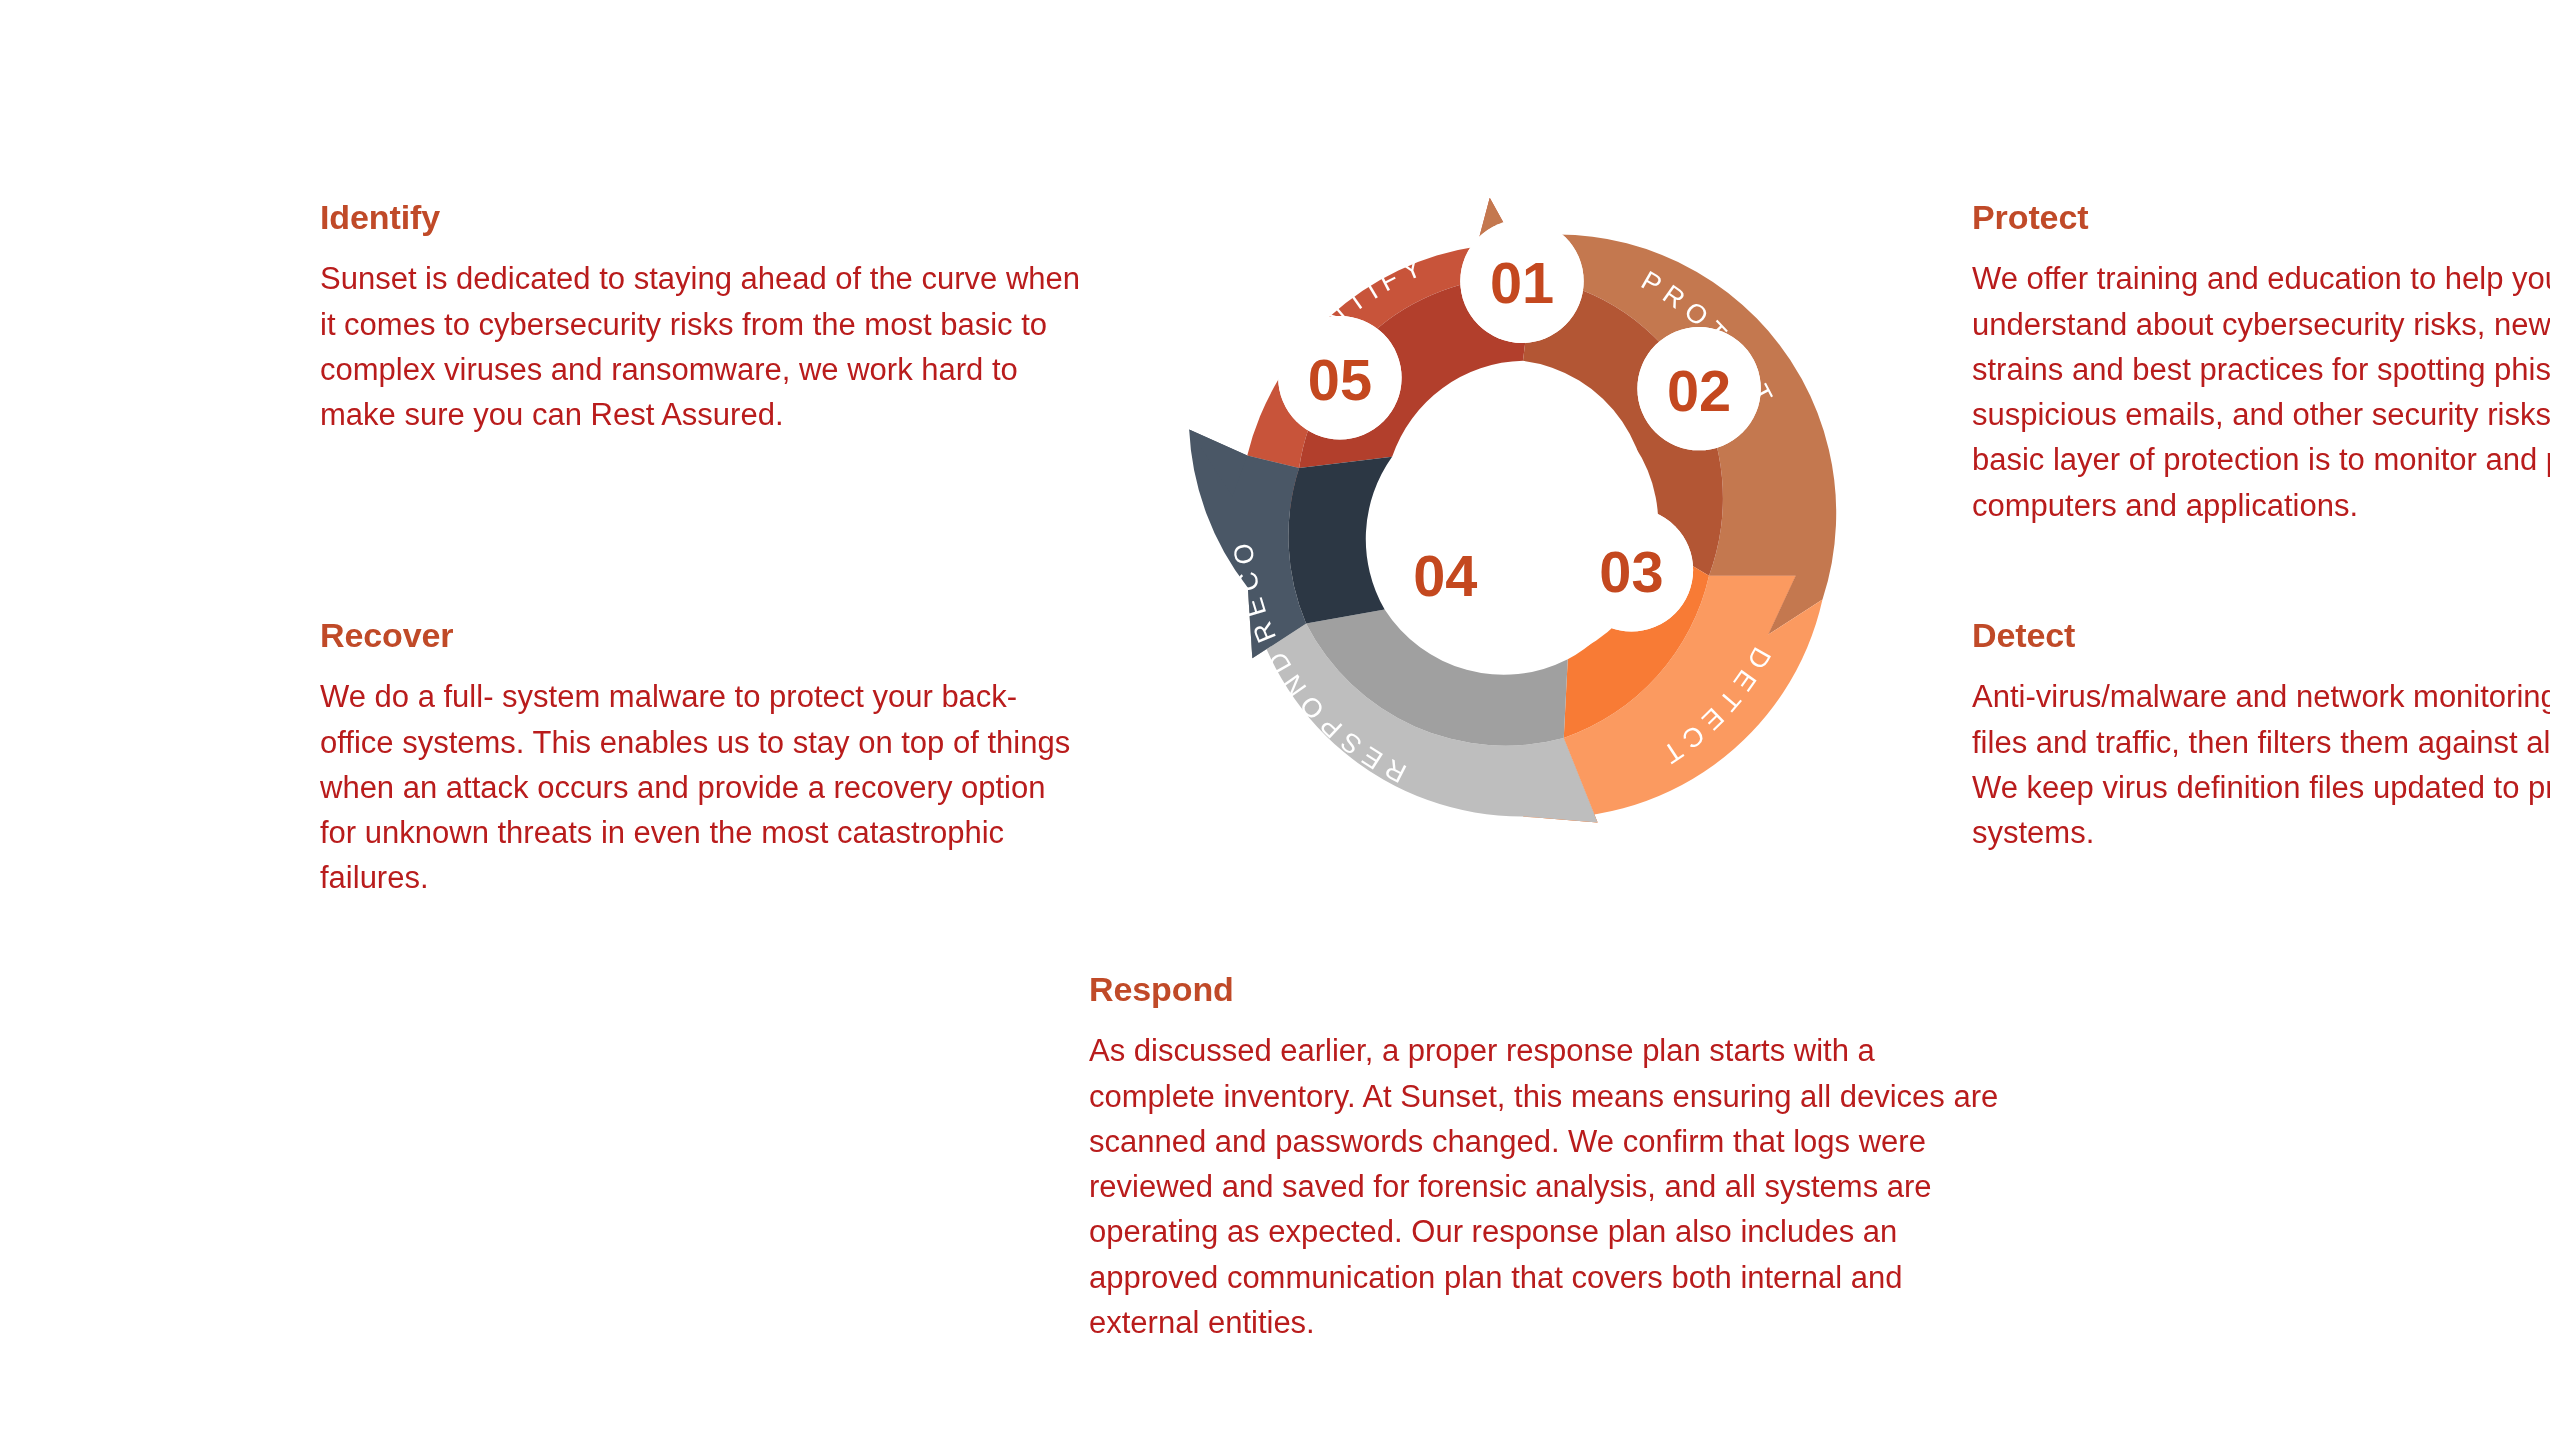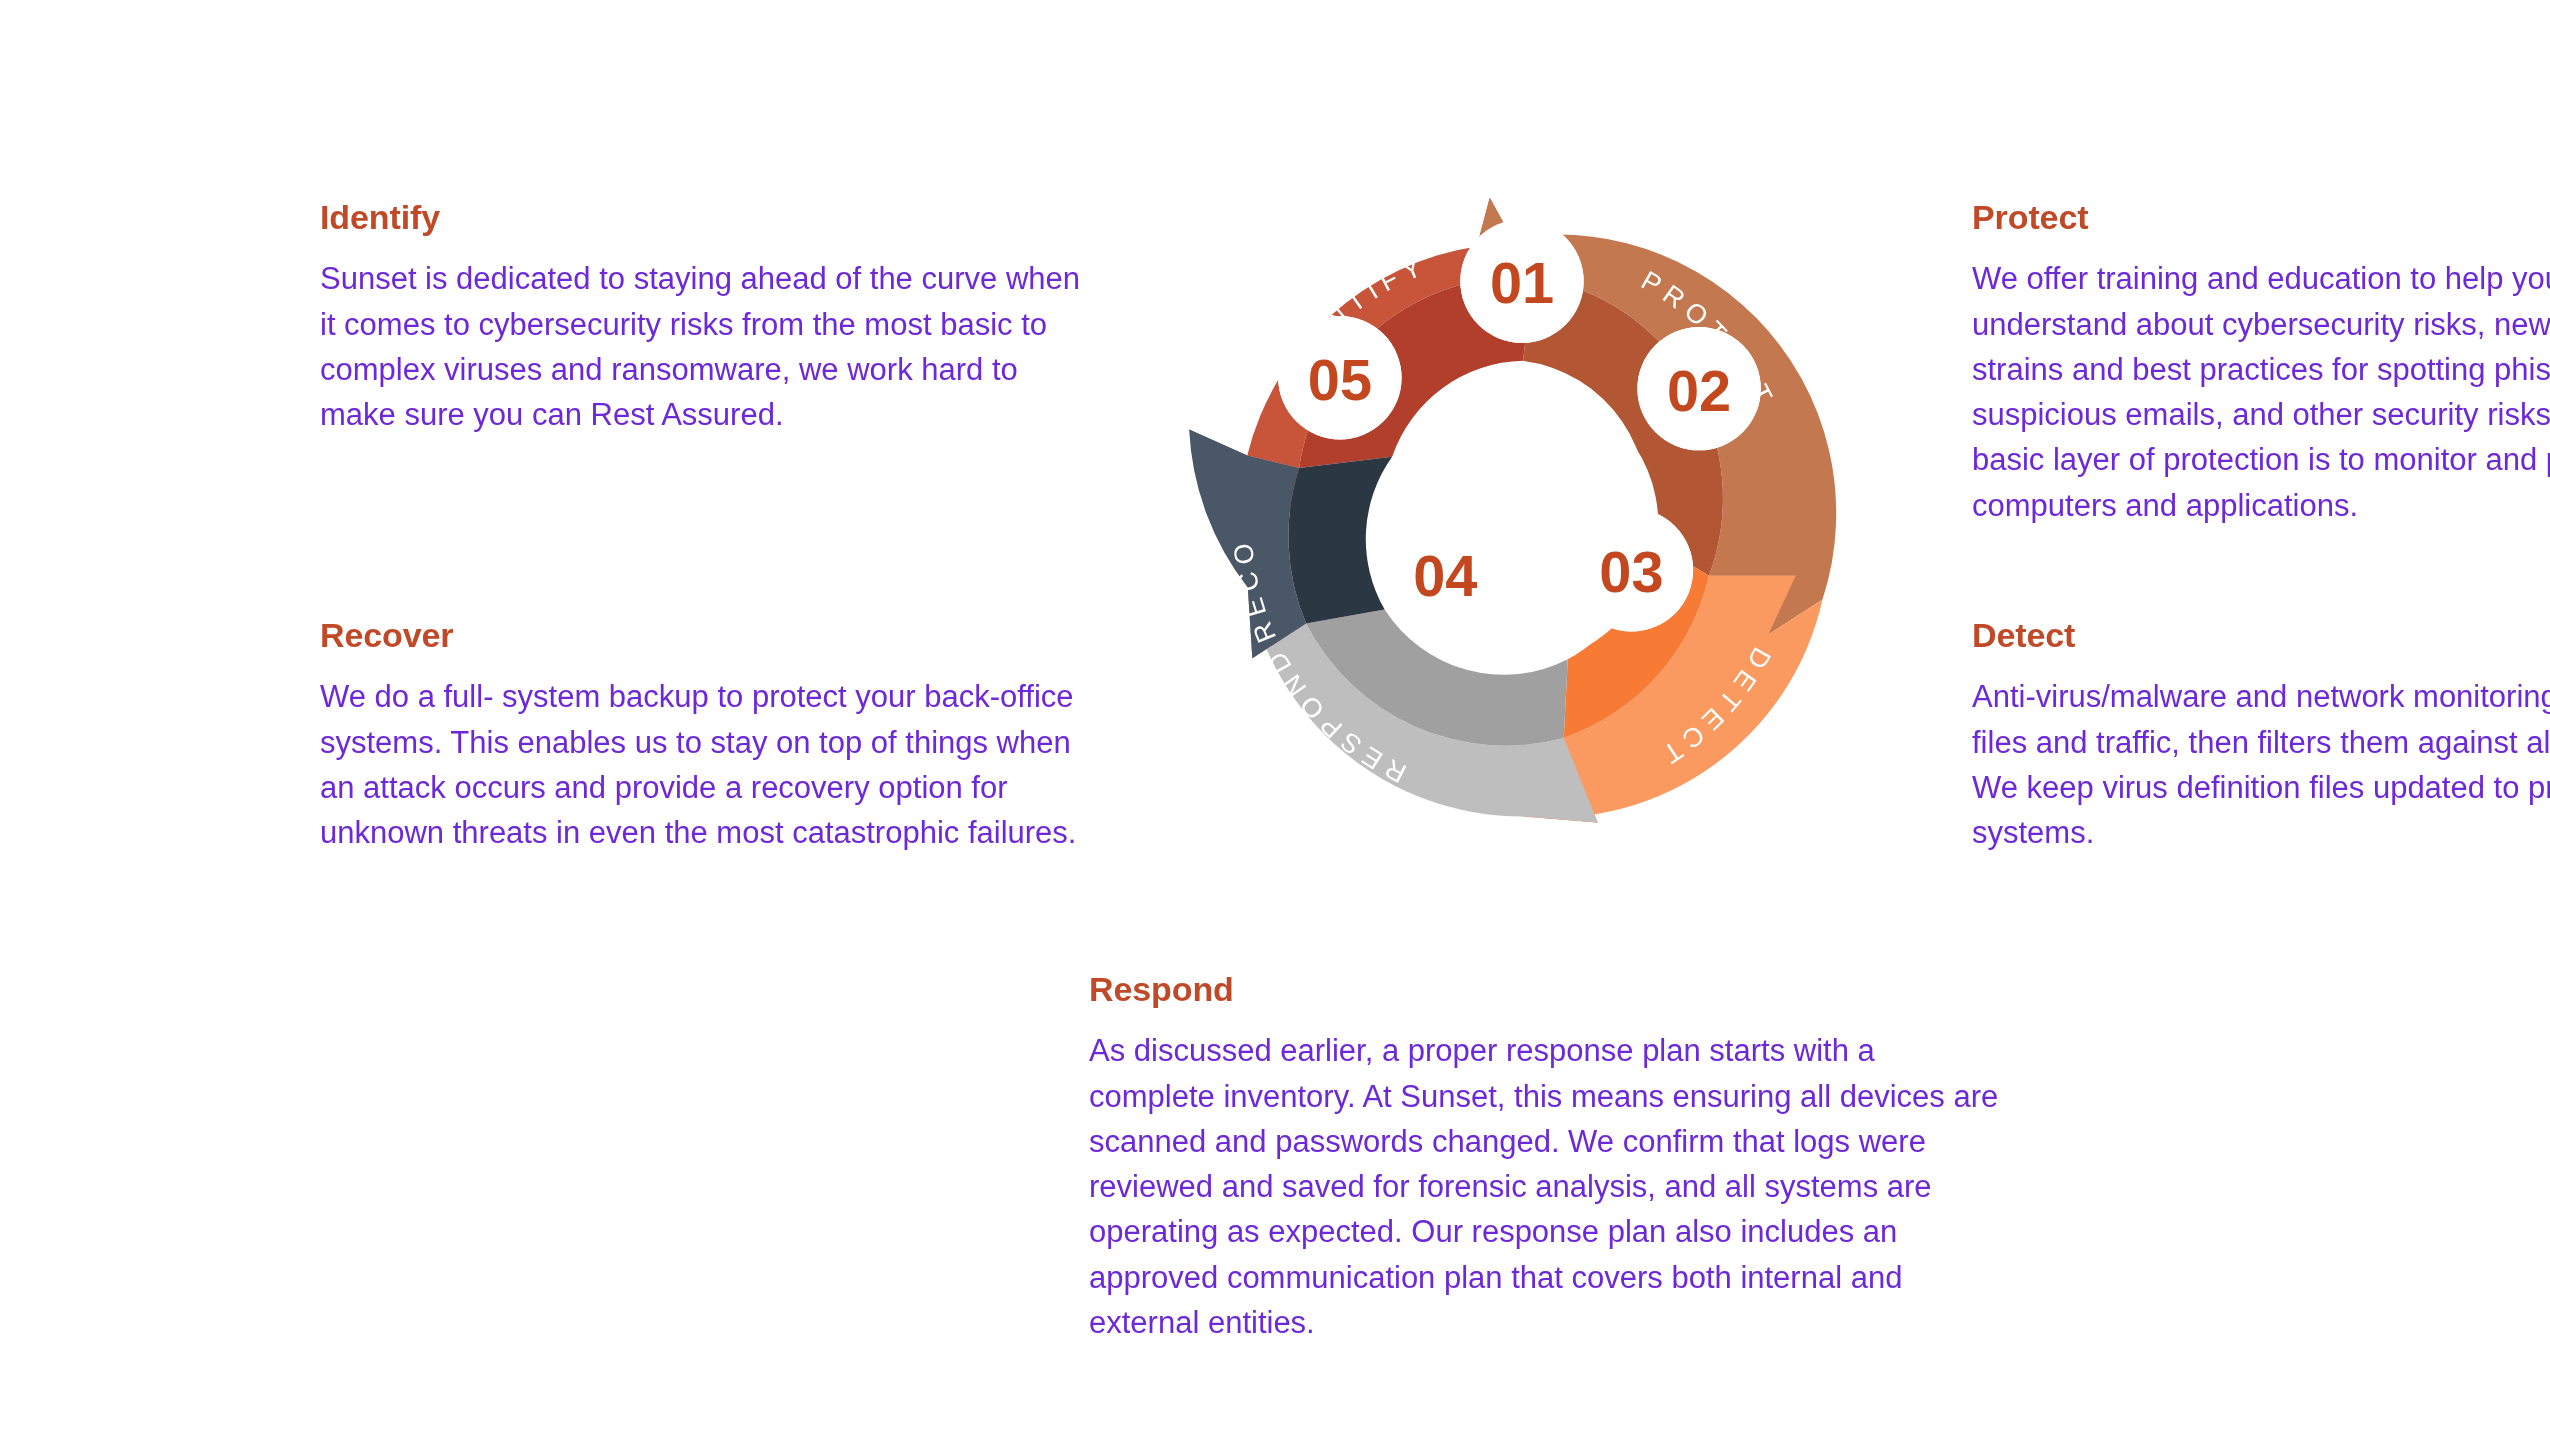--- a/index.html
+++ b/index.html
@@ -25,21 +25,21 @@
     font-weight: 700;
     color: #c04a28;
     letter-spacing: -0.1px;
     line-height: 1.0;
     margin-bottom: 22.4px;
     white-space: nowrap;
   }
   .block p {
     font-size: 31px;
     line-height: 1.46;
-    color: #6d28d9;
+    color: #b91c1c;
     font-weight: 400;
   }
 
   #blk-identify { left: 320px;  top: 200px;  width: 780px; }
   #blk-recover  { left: 320px;  top: 618px; width: 765px; }
   #blk-protect  { left: 1972px; top: 200px;  width: 785px; }
   #blk-detect   { left: 1972px; top: 618px; width: 796px; }
   #blk-respond  { left: 1089px; top: 972px; width: 913px; }
 
   
@@ -74,21 +74,21 @@
 
 <div class="page">
 
   <div class="block" id="blk-identify">
     <h2>Identify</h2>
     <p>Sunset is dedicated to staying ahead of the curve when it comes to cybersecurity risks from the most basic to complex viruses and ransomware, we work hard to make sure you can Rest Assured.</p>
   </div>
 
   <div class="block" id="blk-recover">
     <h2>Recover</h2>
-    <p>We do a full- system backup to protect your back-office systems. This enables us to stay on top of things when an attack occurs and provide a recovery option for unknown threats in even the most catastrophic failures.</p>
+    <p>We do a full- system malware to protect your back-office systems. This enables us to stay on top of things when an attack occurs and provide a recovery option for unknown threats in even the most catastrophic failures.</p>
   </div>
 
   <div class="block" id="blk-protect">
     <h2>Protect</h2>
     <p>We offer training and education to help your employees understand about cybersecurity risks, new ransomware strains and best practices for spotting phishing attempts, suspicious emails, and other security risks. The most basic layer of protection is to monitor and patch all computers and applications.</p>
   </div>
 
   <div class="block" id="blk-detect">
     <h2>Detect</h2>
     <p>Anti-virus/malware and network monitoring examines all files and traffic, then filters them against all known threats. We keep virus definition files updated to protect these systems.</p>

